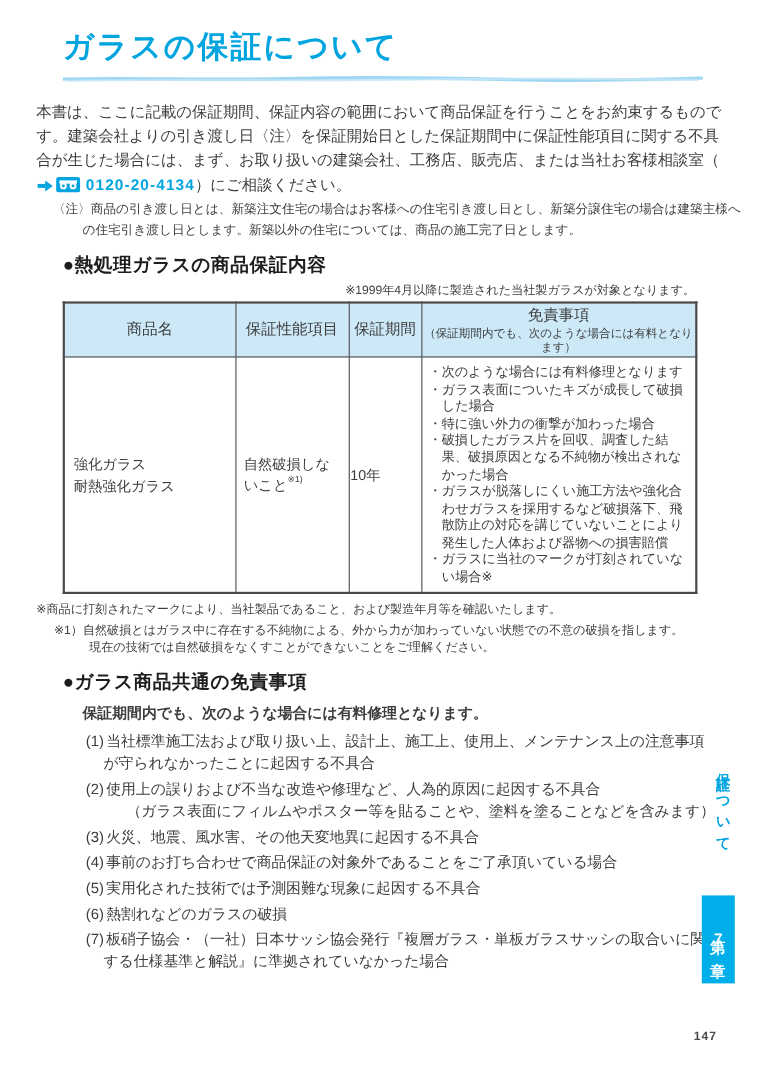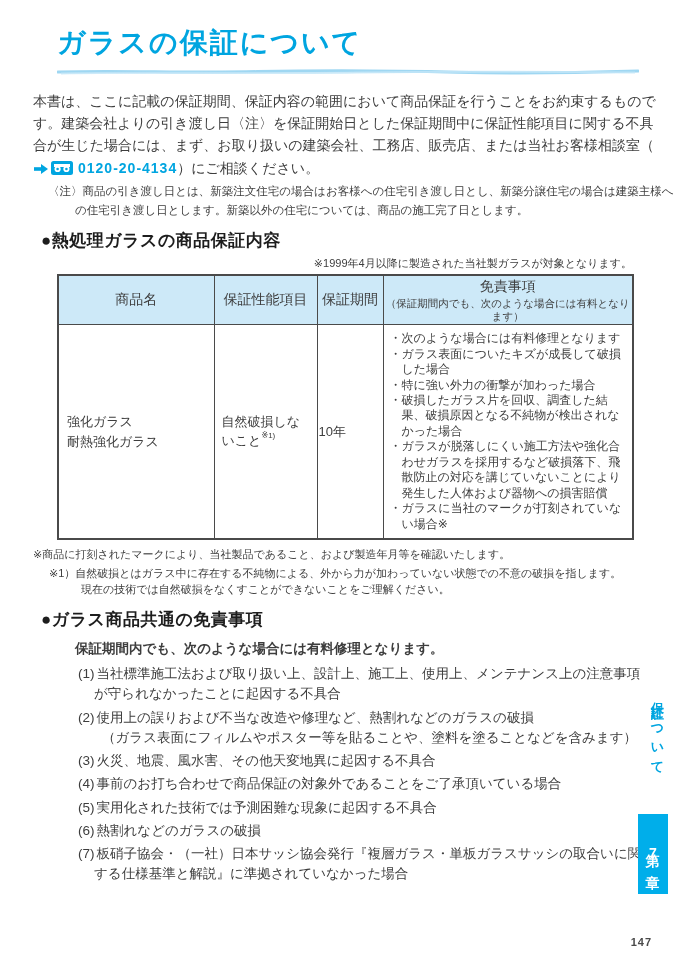--- a/index.html
+++ b/index.html
@@ -23,21 +23,21 @@
   .arrow-icon{display:inline-block;vertical-align:-1px;margin:0 3px 0 1px;}
   .freedial-icon{display:inline-block;vertical-align:-2px;margin:0 5px 0 0;}
   .phone-number{color:#00a5e0;font-weight:bold;letter-spacing:1px;}
 
   .intro-note{
     margin:3px 0 0 15px;width:600px;font-size:11.5px;line-height:1.6;
     padding-left:27px;text-indent:-27px;
   }
 
   
-  .sec-heading{margin:10px 0 0 8px;font-size:17px;font-weight:bold;color:#1d1d1d;letter-spacing:0.5px;}
+  .sec-heading{margin:10px 0 0 24px;font-size:17px;font-weight:bold;color:#1d1d1d;letter-spacing:0.5px;}
 
   
   .table-note{margin:4px 0 0 24px;width:575px;text-align:right;font-size:11px;}
   table.warranty{
     margin:3px 0 0 24px;border-collapse:collapse;table-layout:fixed;
     width:575px;border:2px solid #4a4a4a;
   }
   table.warranty th,table.warranty td{border:1px solid #4a4a4a;vertical-align:middle;}
   table.warranty th{background:#cde9f8;font-weight:normal;height:42px;padding:2px 2px;font-size:14px;}
   th .th-sub{display:block;font-size:10.5px;line-height:1.2;margin-top:1px;}
@@ -58,21 +58,21 @@
   .fn2-line2{display:block;text-indent:0;}
 
   
   .lead{margin:9px 0 0 42px;font-size:13.5px;font-weight:bold;}
   ul.exclusion-list{list-style:none;margin:6px 0 0 45px;padding:0;width:572px;}
   ul.exclusion-list li{
     font-size:13.5px;line-height:1.5;margin:0 0 3px 0;
     padding-left:16px;text-indent:-16px;
   }
   .li-label{margin-right:2px;}
-  .li-second{display:block;text-indent:0;margin-left:8px;}
+  .li-second{display:block;text-indent:0;margin-left:8px;text-align:right;}
 
   
   .side-label{
     position:absolute;top:692px;right:24px;
     writing-mode:vertical-rl;text-orientation:upright;
     color:#00a5e0;font-size:13px;font-weight:bold;letter-spacing:3px;
   }
   .chapter-tab{
     position:absolute;top:814px;right:22px;width:30px;height:80px;
     background:#00aeea;color:#ffffff;
@@ -152,21 +152,21 @@
 
   <p class="fn">※商品に打刻されたマークにより、当社製品であること、および製造年月等を確認いたします。</p>
   <p class="fn2"><span>※1）</span><span>自然破損とはガラス中に存在する不純物による、外から力が加わっていない状態での不意の破損を指します。</span><span class="fn2-line2">現在の技術では自然破損をなくすことができないことをご理解ください。</span></p>
 
   <h2 class="sec-heading">●ガラス商品共通の免責事項</h2>
 
   <p class="lead">保証期間内でも、次のような場合には有料修理となります。</p>
 
   <ul class="exclusion-list">
     <li><span class="li-label">(1)</span><span>当社標準施工法および取り扱い上、設計上、施工上、使用上、メンテナンス上の注意事項が守られなかったことに起因する不具合</span></li>
-    <li><span class="li-label">(2)</span><span>使用上の誤りおよび不当な改造や修理など、熱割れなどのガラスの破損</span><span class="li-second">（ガラス表面にフィルムやポスター等を貼ることや、塗料を塗ることなどを含みます）</span></li>
+    <li><span class="li-label">(2)</span><span>使用上の誤りおよび不当な改造や修理など、人為的原因に起因する不具合</span><span class="li-second">（ガラス表面にフィルムやポスター等を貼ることや、塗料を塗ることなどを含みます）</span></li>
     <li><span class="li-label">(3)</span><span>火災、地震、風水害、その他天変地異に起因する不具合</span></li>
     <li><span class="li-label">(4)</span><span>事前のお打ち合わせで商品保証の対象外であることをご了承頂いている場合</span></li>
     <li><span class="li-label">(5)</span><span>実用化された技術では予測困難な現象に起因する不具合</span></li>
     <li><span class="li-label">(6)</span><span>熱割れなどのガラスの破損</span></li>
     <li><span class="li-label">(7)</span><span>板硝子協会・（一社）日本サッシ協会発行『複層ガラス・単板ガラスサッシの取合いに関する仕様基準と解説』に準拠されていなかった場合</span></li>
   </ul>
 
 </div>
 
 <div class="side-label">保証について</div>

